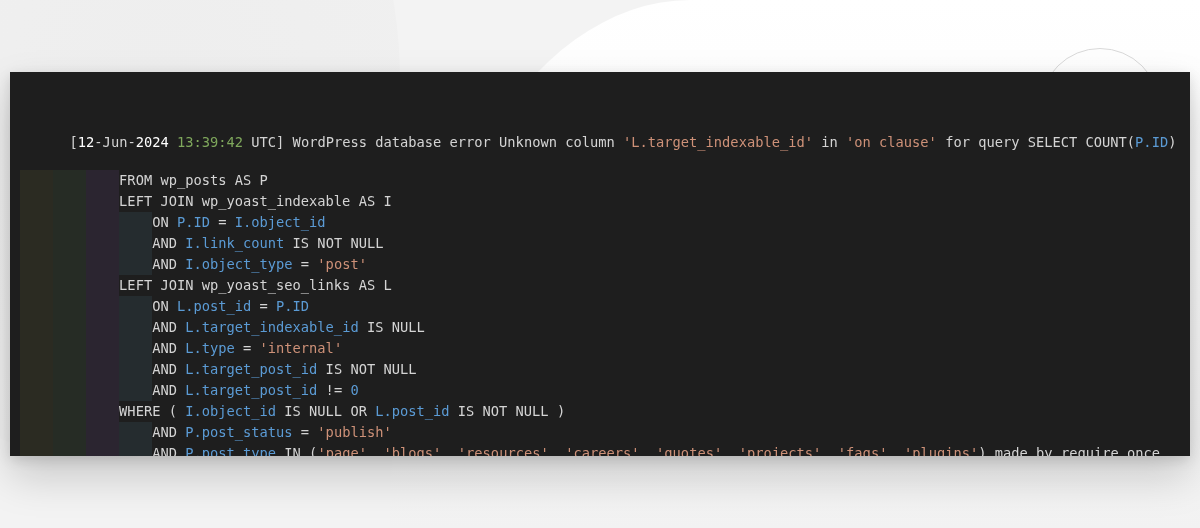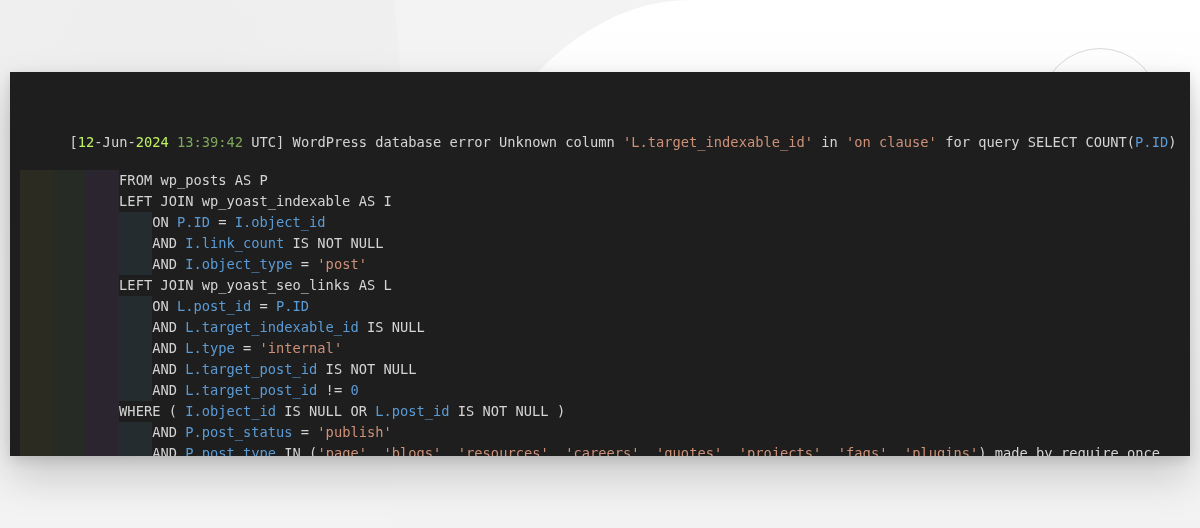--- a/index.html
+++ b/index.html
@@ -32,21 +32,21 @@
       height: 21px; line-height: 21px; font-size: 13.72px; color: #d4d4d4;
       position: relative; white-space: pre;
     }
     .guides { position: absolute; left: 0; top: 0; height: 21px; display: flex; }
     .g { width: 33px; height: 21px; }
     .g1 { background: #2b2b22; }
     .g2 { background: #262c25; }
     .g3 { background: #2b2530; }
     .g4 { background: #252c2f; }
     .txt { position: relative; }
-    .c-num { color: #bef264; }
+    .c-num { color: #ffffff; }
     .c-time { color: #7fa85c; }
     .c-str { color: #ce9178; }
     .c-id { color: #5b9bd5; }
   </style>
 </head>
 <body>
 
 <div class="bg-blob"></div>
 <div class="bg-right"></div>
 <div class="bg-circle"></div>

